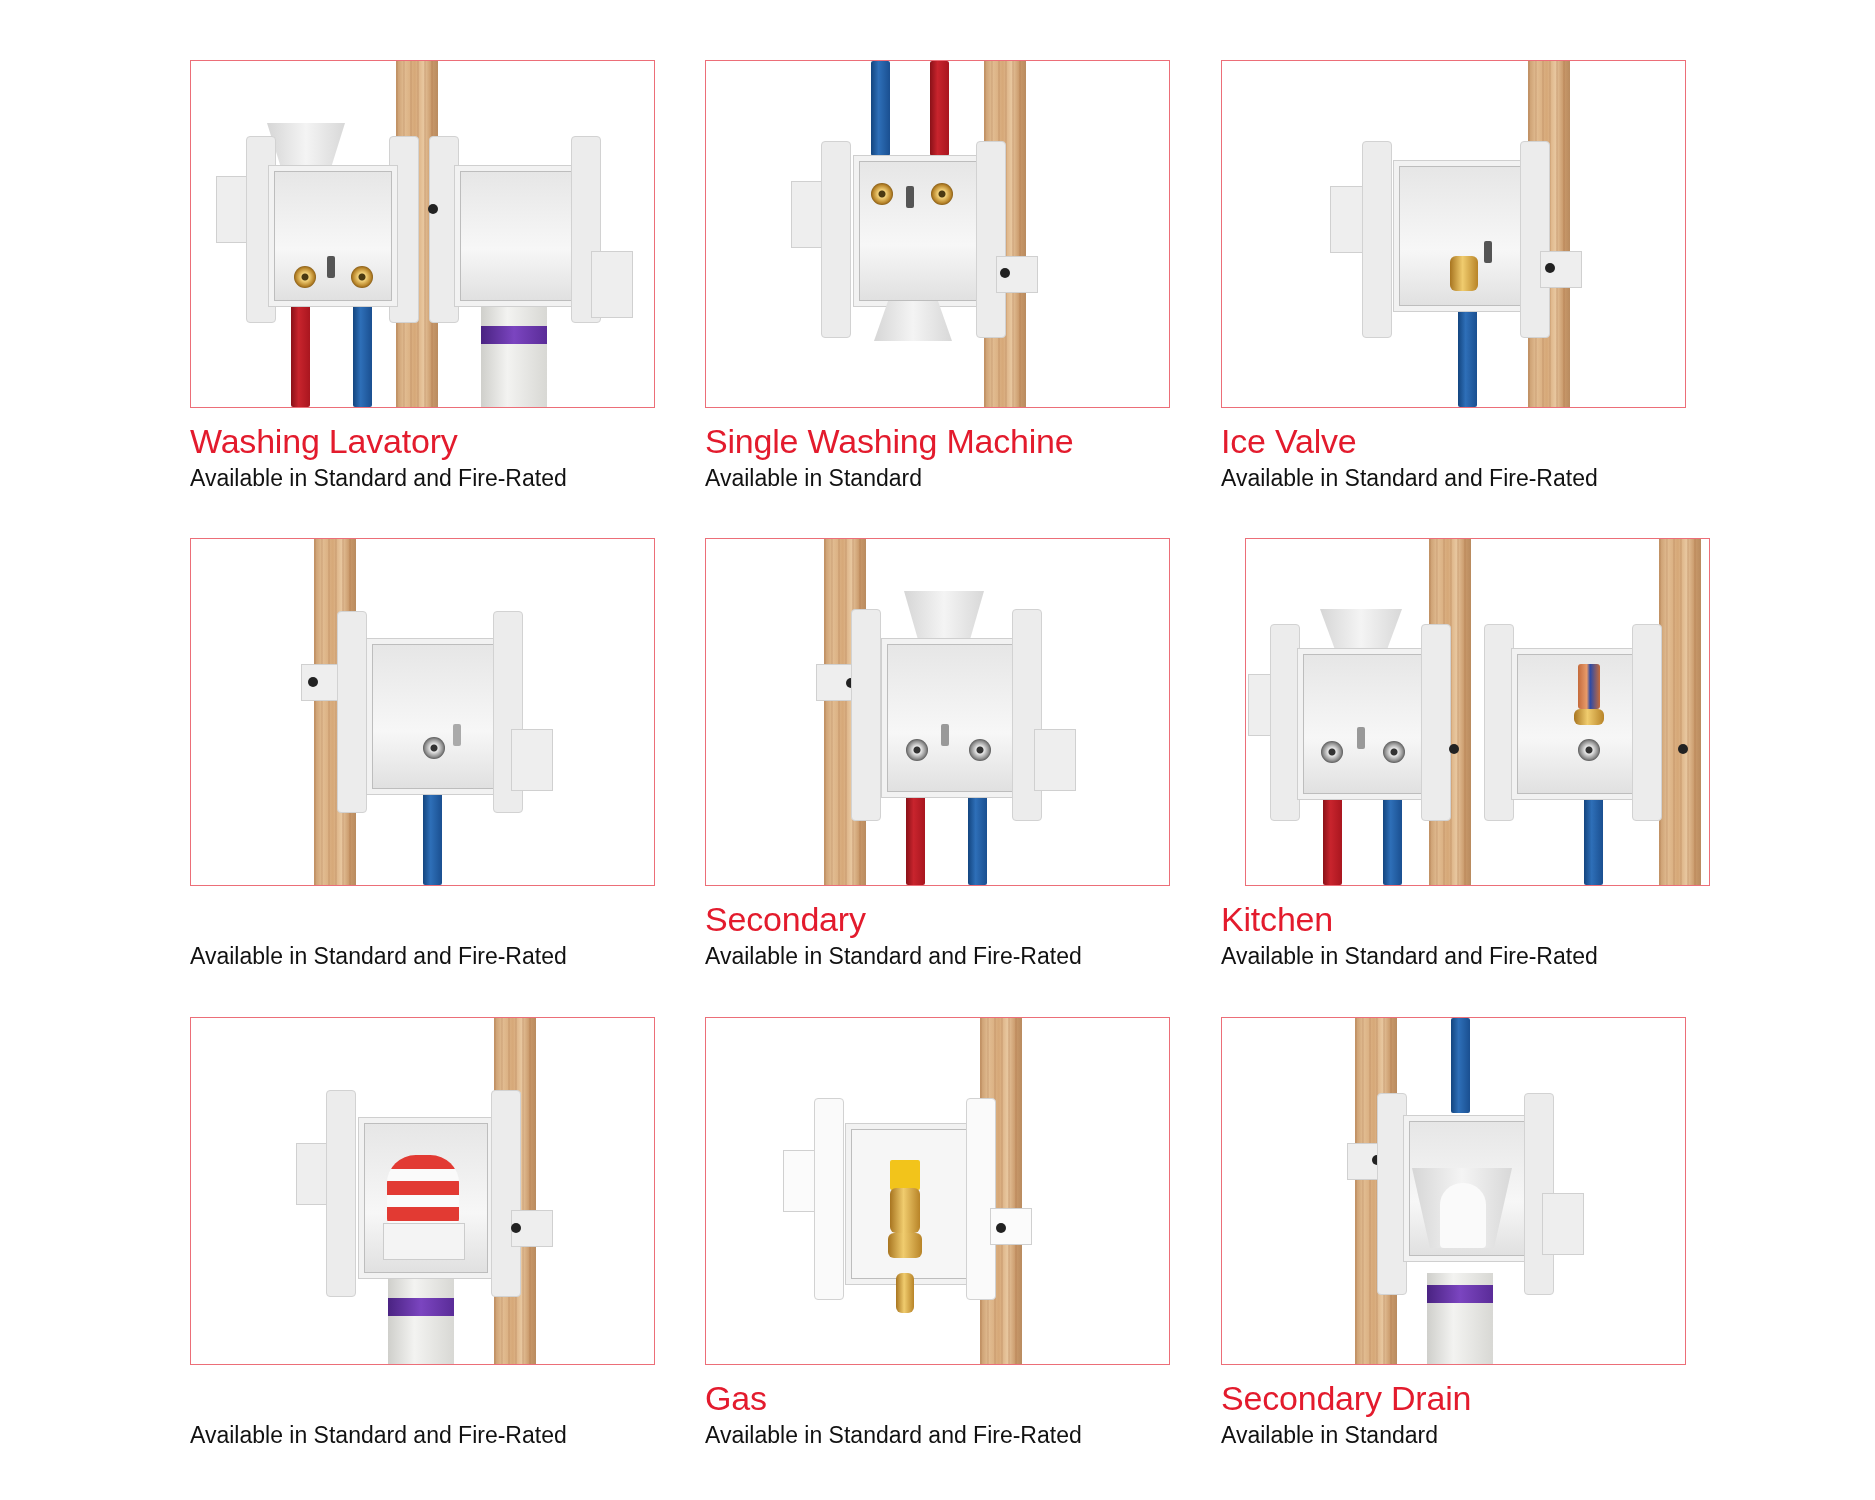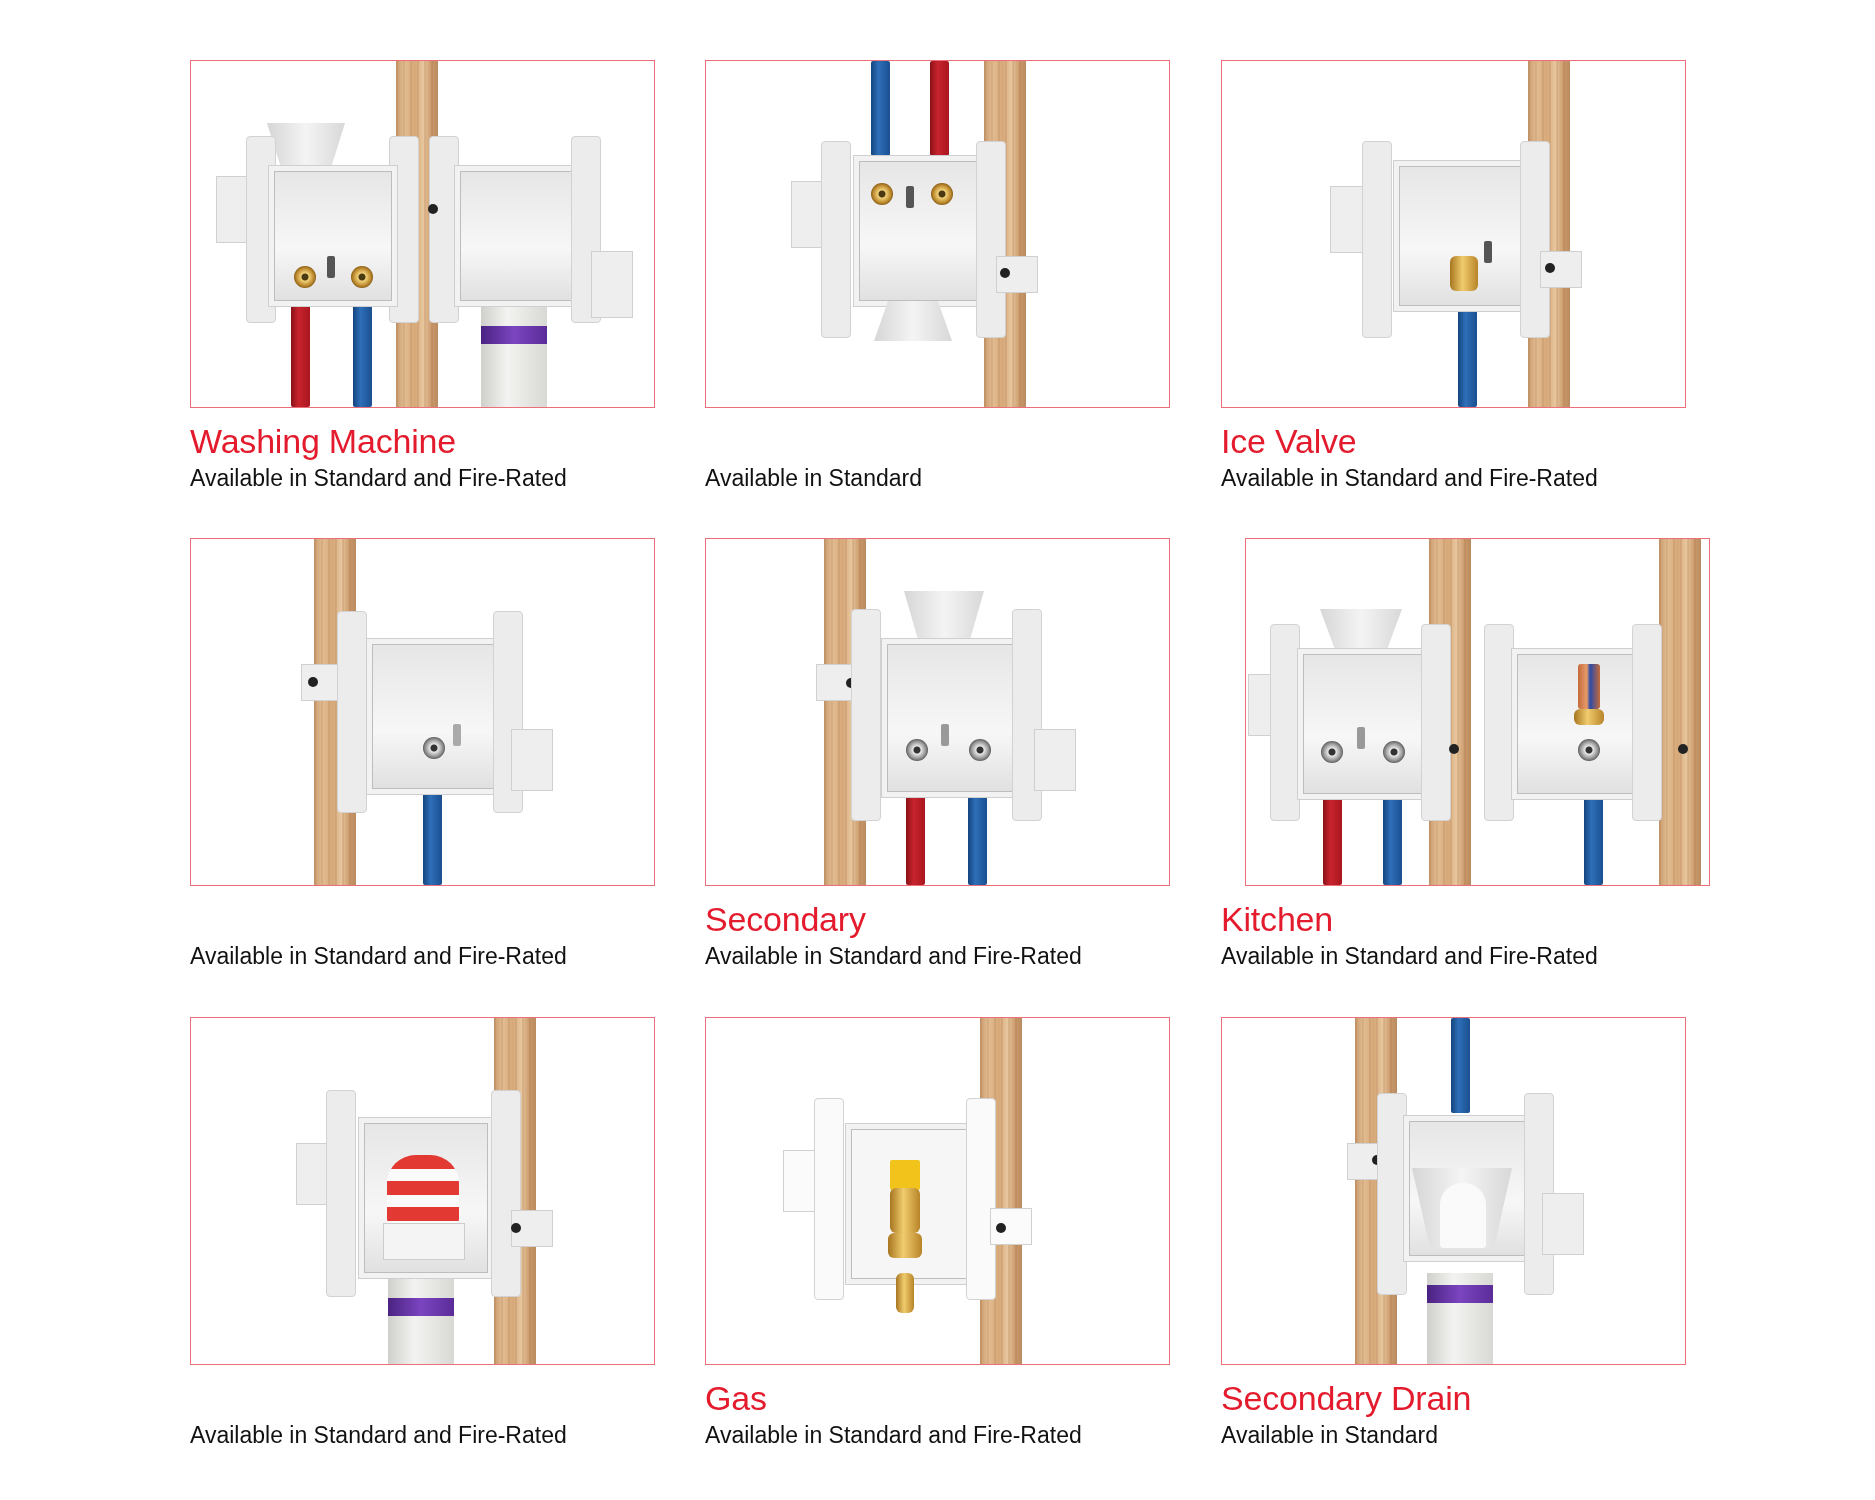--- a/index.html
+++ b/index.html
@@ -60,21 +60,21 @@
       <div class="valve brass" style="left:103px;top:205px;"></div>
       <div class="valve brass" style="left:160px;top:205px;"></div>
       <div class="handle" style="left:136px;top:195px;"></div>
       <div class="bracket" style="left:238px;top:75px;width:28px;height:185px;"></div>
       <div class="box" style="left:264px;top:105px;width:118px;height:130px;"></div>
       <div class="bracket" style="left:380px;top:75px;width:28px;height:185px;"></div>
       <div class="wing" style="left:400px;top:190px;width:40px;height:65px;"></div>
       <div class="screw" style="left:237px;top:143px;"></div>
     </div>
   </div>
-  <div class="title">Washing Machine</div>
+  <div class="title">Washing Lavatory</div>
   <div class="sub">Available in Standard and Fire-Rated</div>
 </div>
 
 <div class="tile" style="left:705px;top:60px;">
   <div class="frame">
     <div>
       <div class="stud" style="left:278px;"></div>
       <div class="pipe blue" style="left:165px;top:0;height:95px;"></div>
       <div class="pipe red" style="left:224px;top:0;height:95px;"></div>
       <div class="wing" style="left:85px;top:120px;width:40px;height:65px;"></div>
@@ -82,20 +82,21 @@
       <div class="box" style="left:148px;top:95px;width:118px;height:140px;"></div>
       <div class="funnel" style="left:168px;top:240px;width:78px;height:40px;transform:scaleY(-1);"></div>
       <div class="valve brass" style="left:165px;top:122px;"></div>
       <div class="valve brass" style="left:225px;top:122px;"></div>
       <div class="handle" style="left:200px;top:125px;"></div>
       <div class="bracket" style="left:270px;top:80px;width:28px;height:195px;"></div>
       <div class="wing" style="left:290px;top:195px;width:40px;height:35px;"></div>
       <div class="screw" style="left:294px;top:207px;"></div>
     </div>
   </div>
+  <div class="title">Single Washing Machine</div>
   <div class="sub">Available in Standard</div>
 </div>
 
 <div class="tile" style="left:1221px;top:60px;">
   <div class="frame">
     <div>
       <div class="stud" style="left:306px;"></div>
       <div class="pipe blue" style="left:236px;top:230px;bottom:0;"></div>
       <div class="wing" style="left:108px;top:125px;width:40px;height:65px;"></div>
       <div class="bracket" style="left:140px;top:80px;width:28px;height:195px;"></div>

